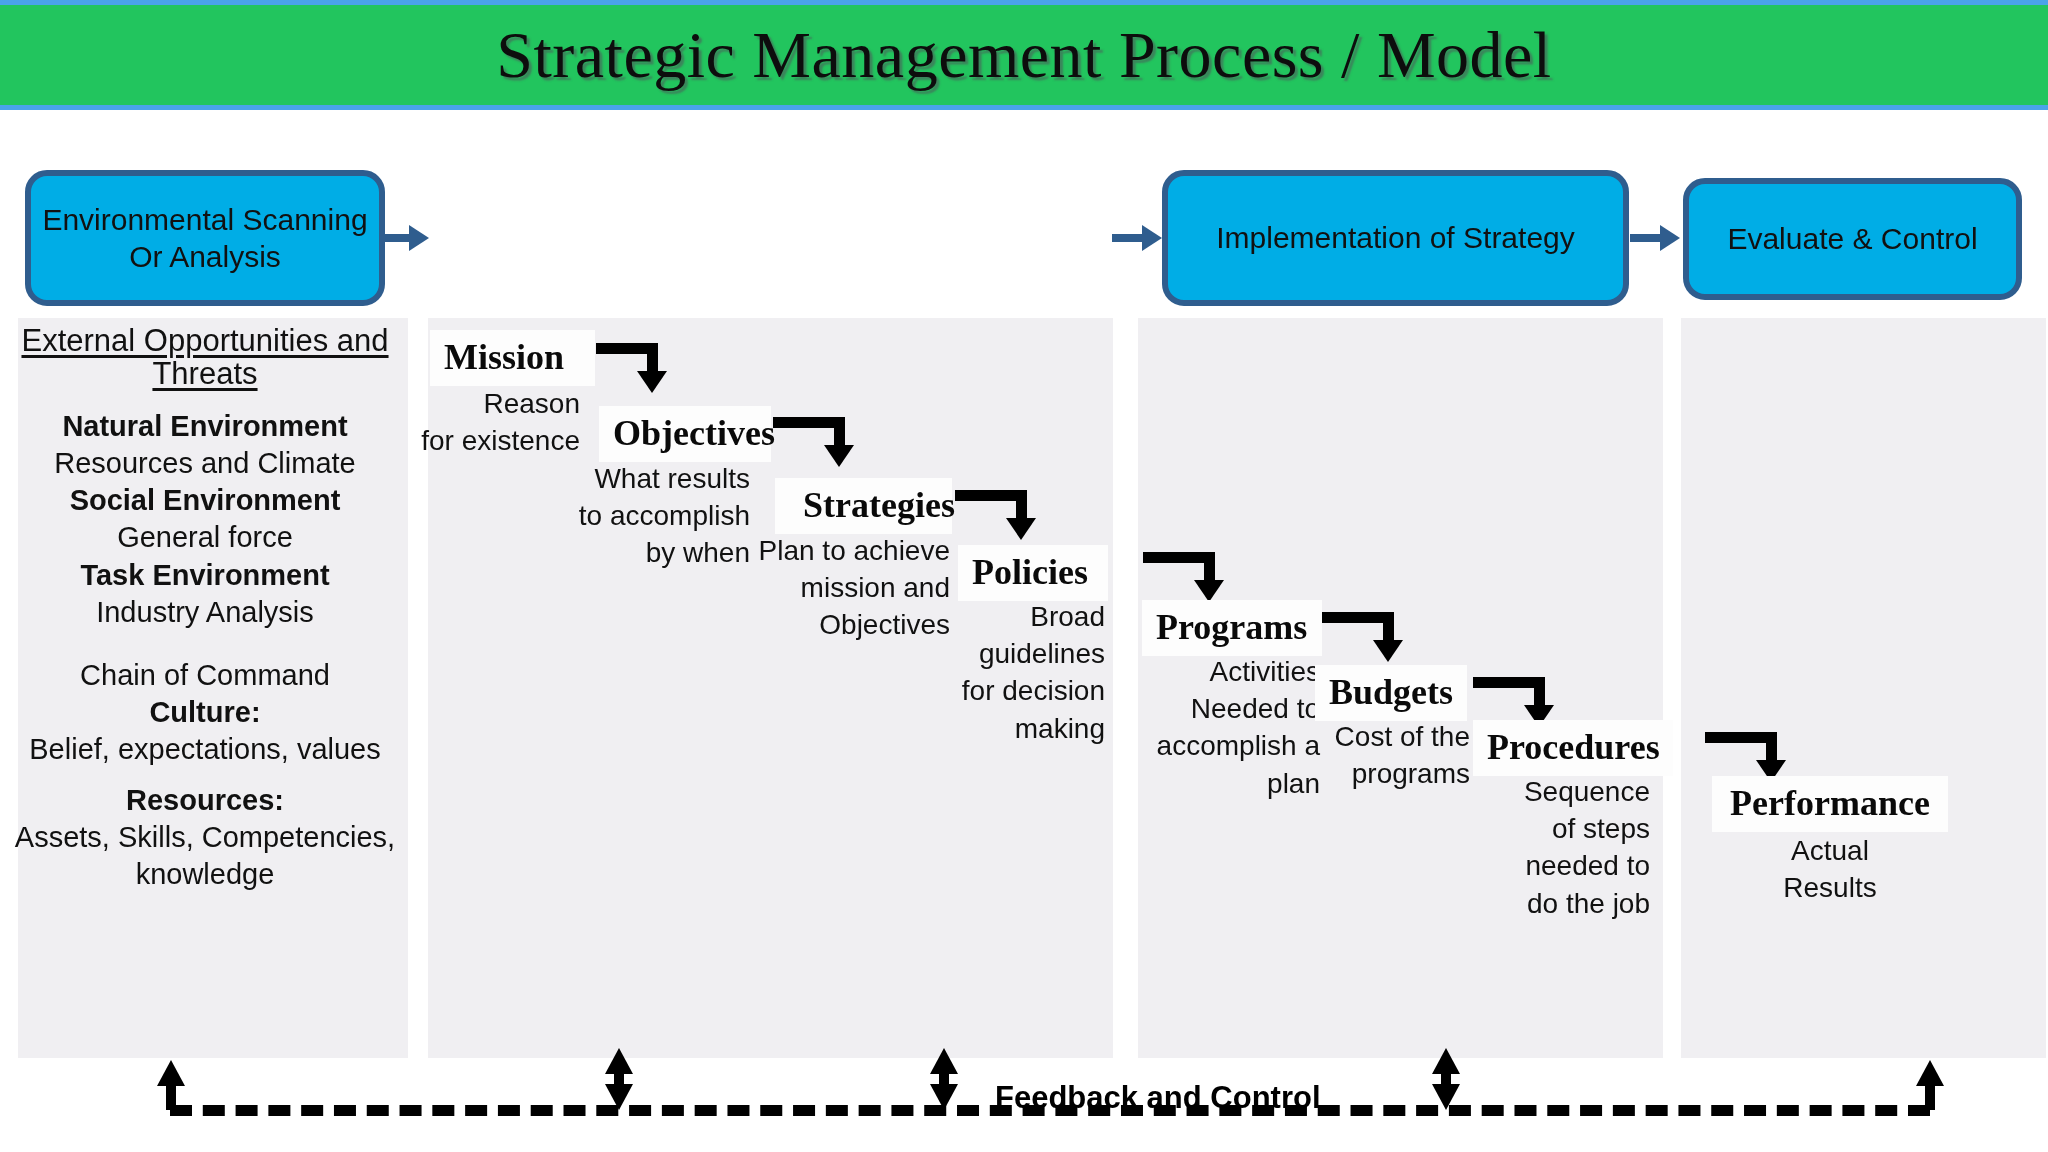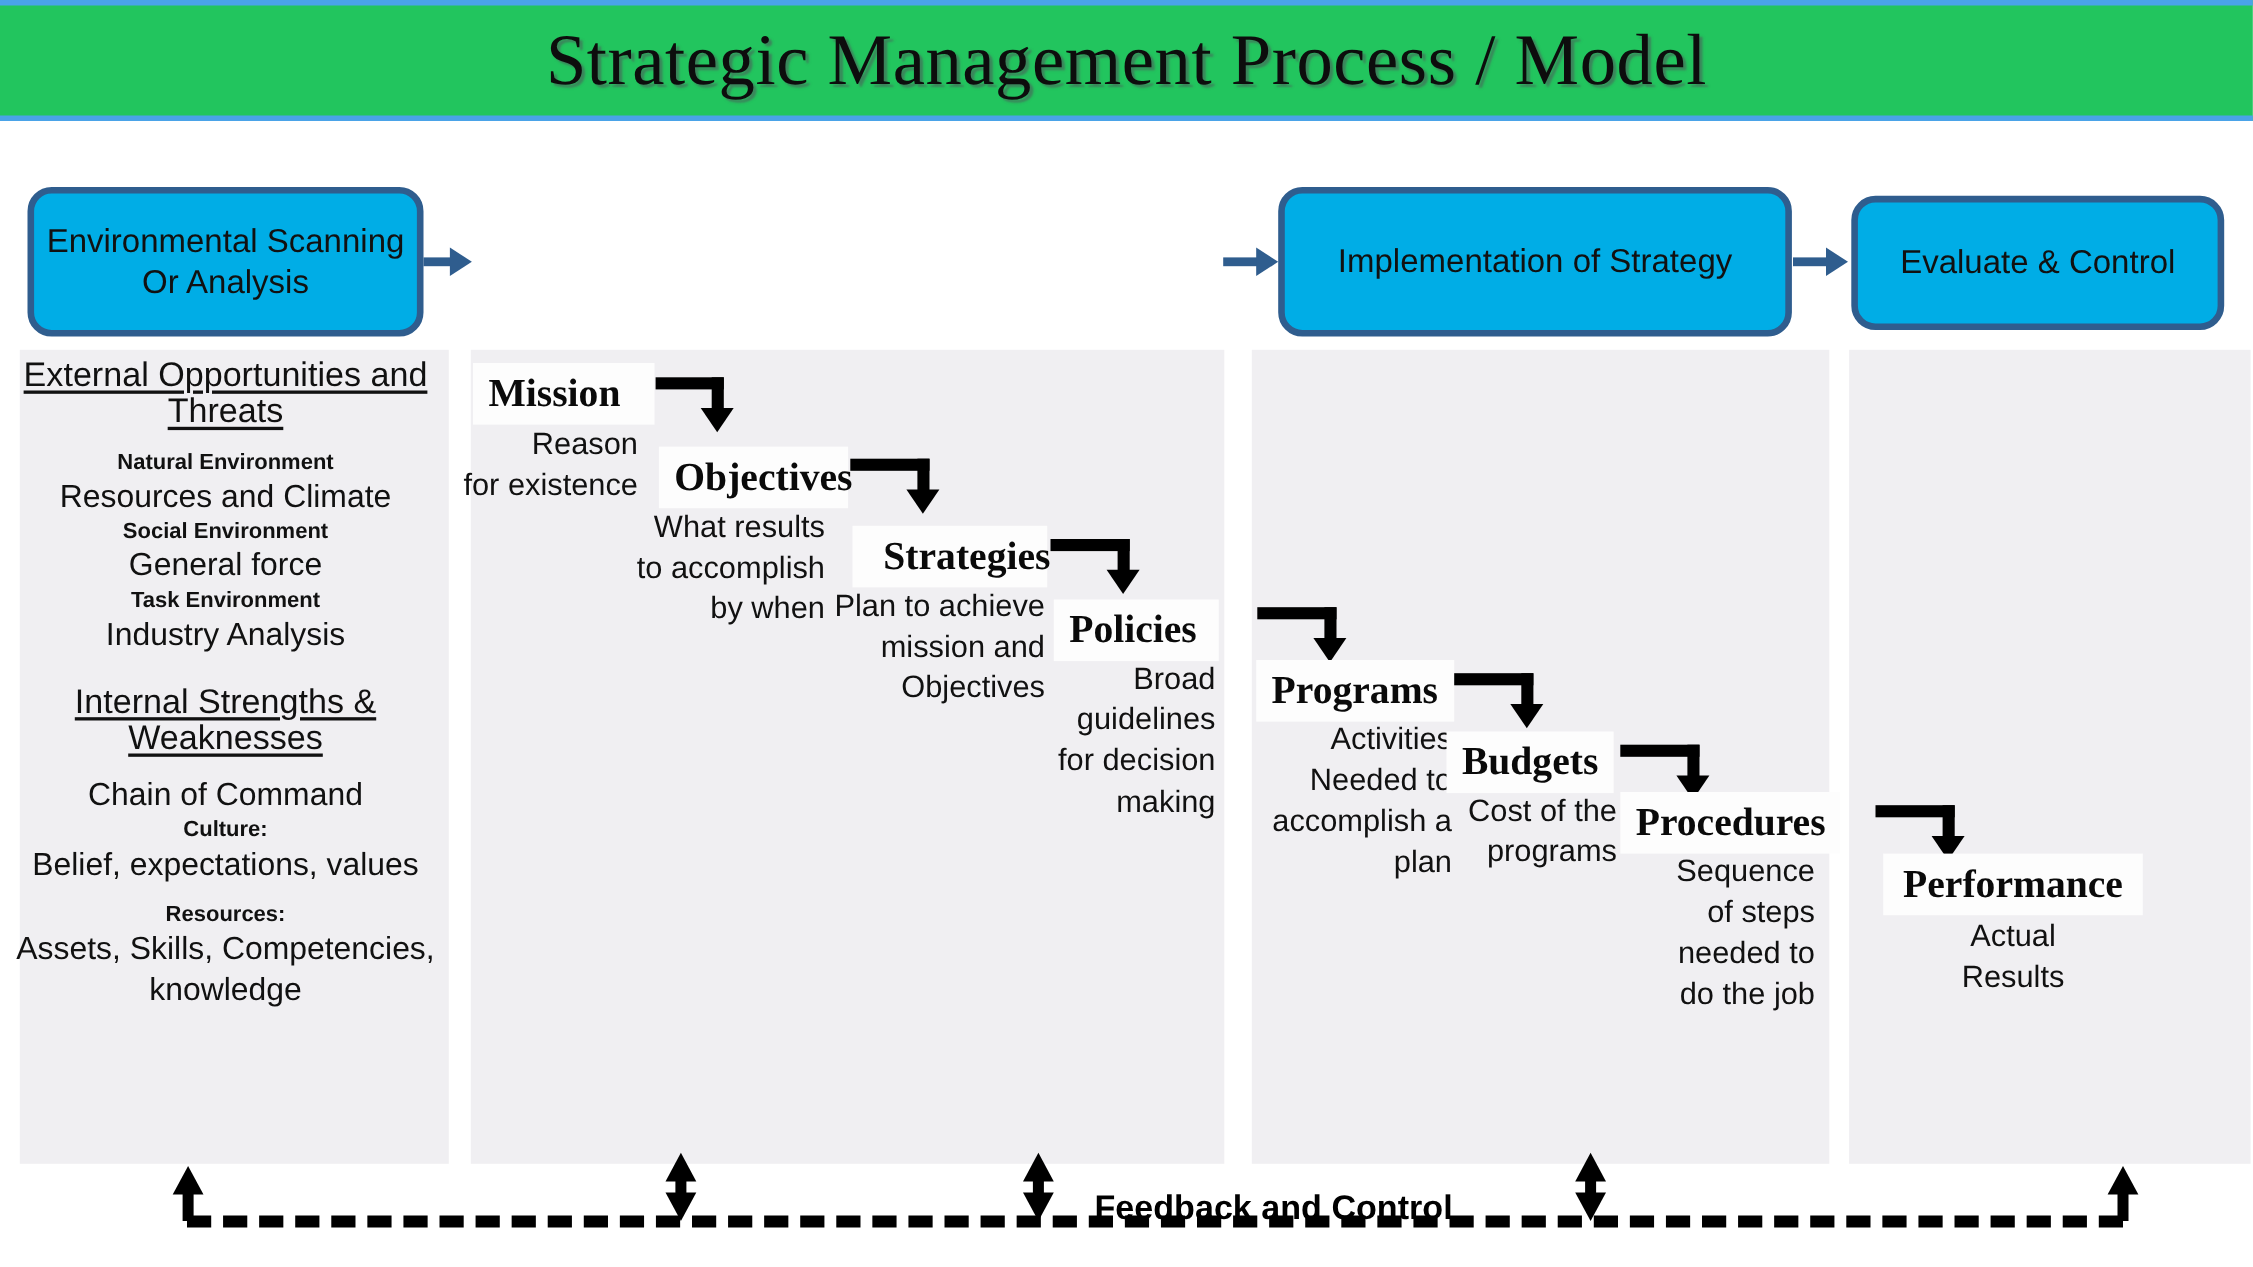--- a/index.html
+++ b/index.html
@@ -64,21 +64,21 @@
 
   
   .col1{
     position:absolute;left:10px;top:325px;width:390px;
     text-align:center;color:#111;
   }
   .c1-head{
     font-size:31px;line-height:1.05;text-decoration:underline;
     text-underline-offset:4px;margin-bottom:18px;
   }
-  .c1-b{font-size:20px;font-weight:bold;line-height:1.28;}
+  .c1-b{font-size:29px;font-weight:bold;line-height:1.28;}
   .c1-n{font-size:29px;font-weight:normal;line-height:1.28;}
   .gap-sm{height:14px;}
   .gap-md{height:26px;}
 
   
   .casc-title{
     position:absolute;background:#fdfdfd;
     font-family:"Liberation Serif", serif;
     font-weight:bold;color:#0a0a0a;
     font-size:36px;line-height:1.0;
@@ -179,21 +179,20 @@
 
     <div class="c1-b">Natural Environment</div>
     <div class="c1-n">Resources and Climate</div>
     <div class="c1-b">Social Environment</div>
     <div class="c1-n">General force</div>
     <div class="c1-b">Task Environment</div>
     <div class="c1-n">Industry Analysis</div>
 
     <div class="gap-md"></div>
 
-    <div class="c1-head">Internal Strengths &amp; Weaknesses</div>
 
     <div class="c1-n">Chain of Command</div>
     <div class="c1-b">Culture:</div>
     <div class="c1-n">Belief, expectations, values</div>
     <div class="gap-sm"></div>
     <div class="c1-b">Resources:</div>
     <div class="c1-n">Assets, Skills, Competencies, knowledge</div>
   </div>
 
   <div class="casc-title" style="left:430px; top:330px; width:165px;">Mission</div>

